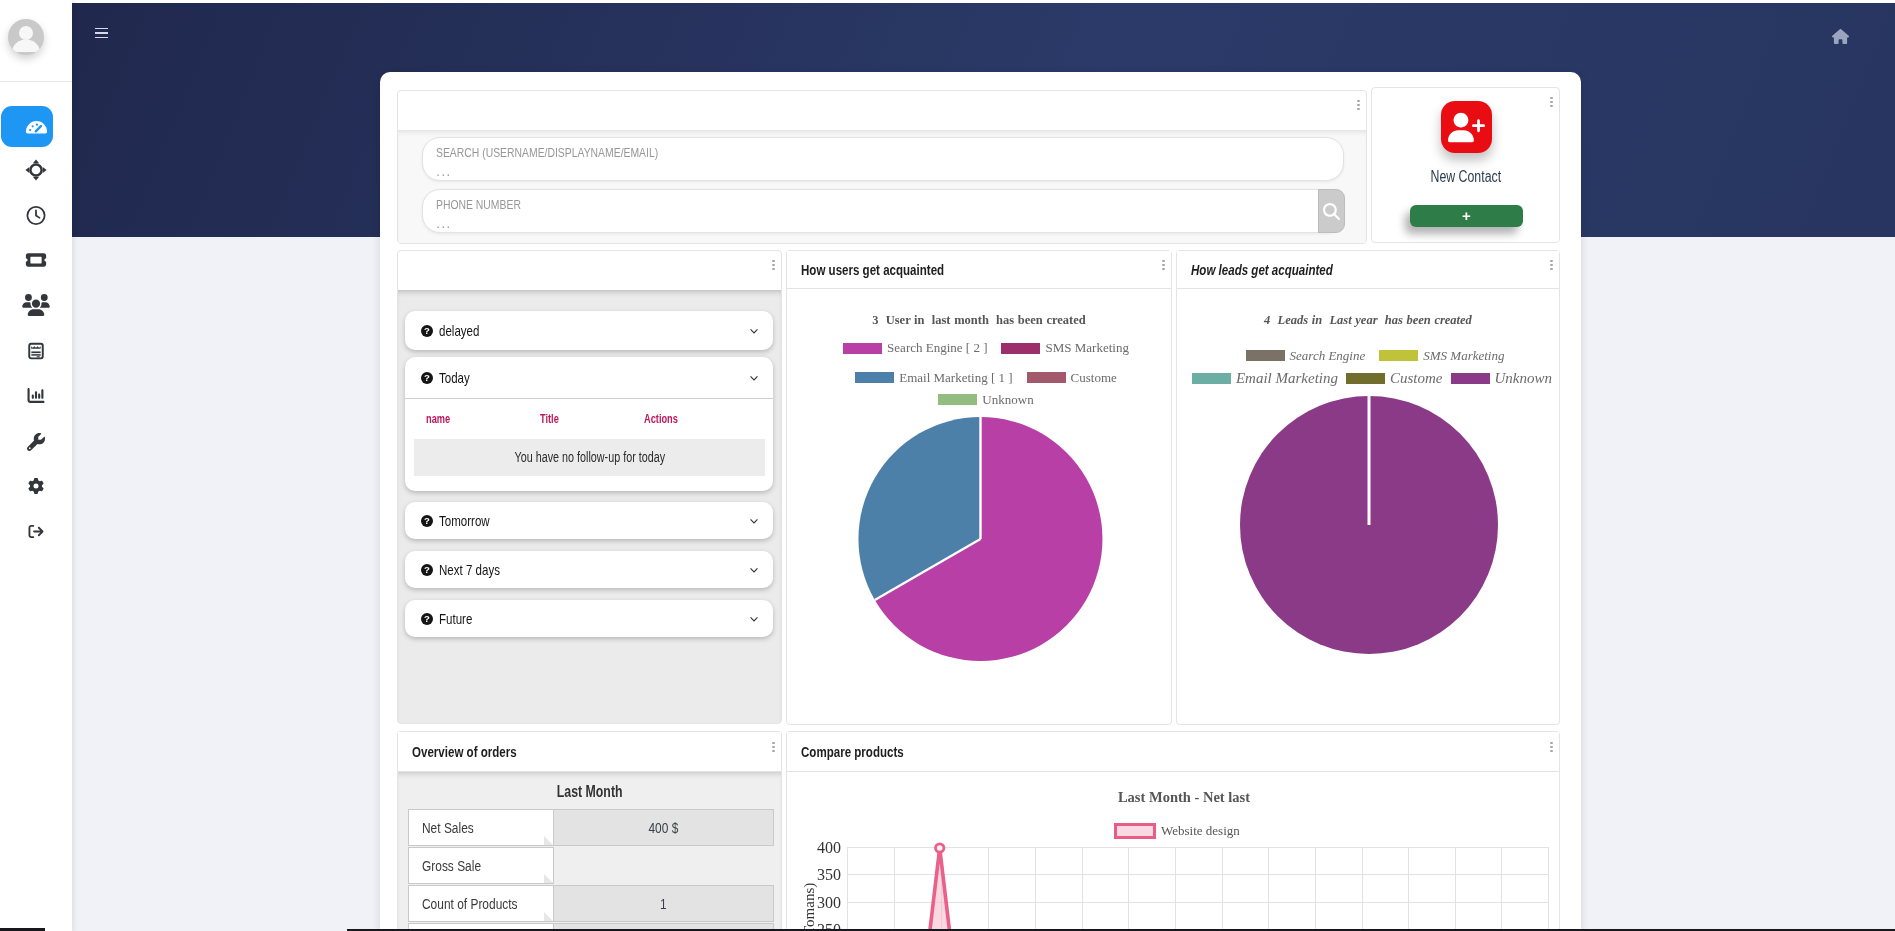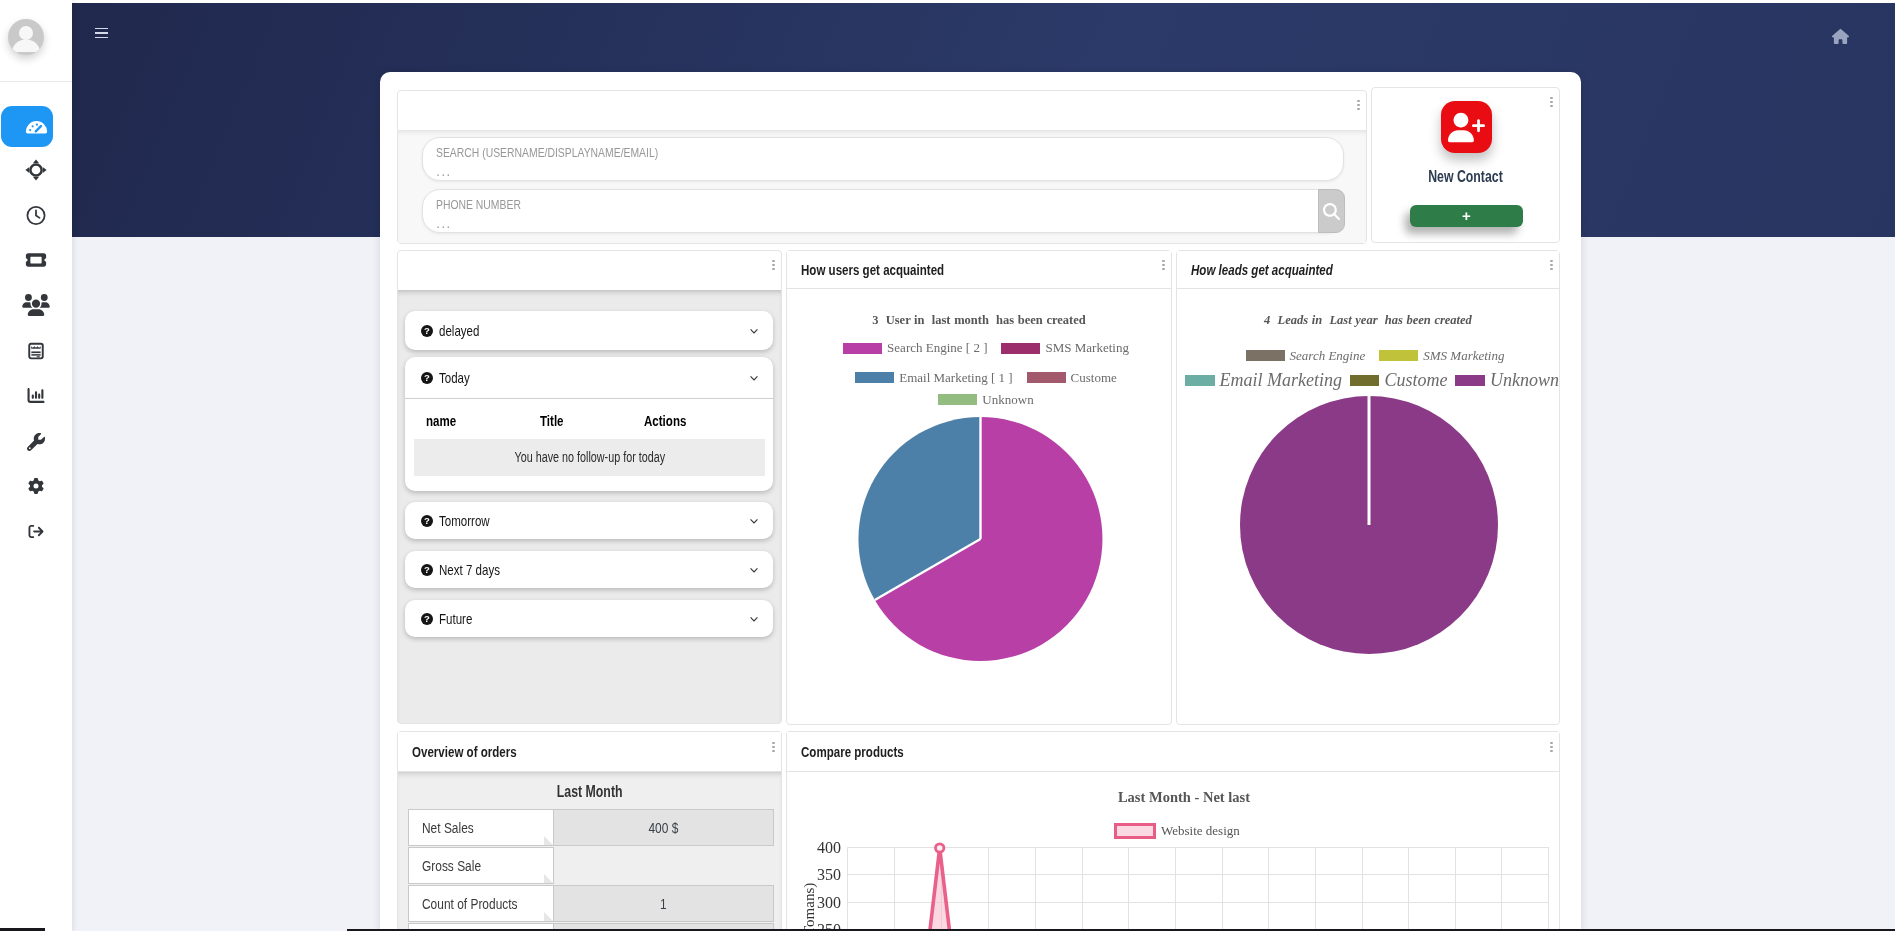--- a/index.html
+++ b/index.html
@@ -33,40 +33,40 @@
   .qinput { position:absolute; left:24px; width:922px; height:44px; background:#fff;
     border:1px solid #e2e2e2; border-radius:18px; box-shadow:0 1px 3px rgba(0,0,0,0.07); }
   .qlabel { position:absolute; left:13px; top:7px; font-size:13.5px; color:#979797; }
   .qdots  { position:absolute; left:13px; top:24px; font-size:15px; color:#a4a4a4; letter-spacing:1px;}
   #qbtn { position:absolute; left:920px; top:59px; width:27px; height:44px; background:#cbcbcb;
     border:1px solid #bdbdbd; border-radius:0 9px 9px 0; }
   
   #redTile { position:absolute; left:69px; top:13px; width:51px; height:52px; border-radius:14px;
     background:#e90d13; box-shadow:0 7px 12px rgba(0,0,0,0.25); }
   #ncText { position:absolute; left:0; top:80px; width:100%; text-align:center;
-    font-size:16px; font-weight:700; color:#2c3c50; }
+    font-size:16px; font-weight:400; color:#2c3c50; }
   #ncBtn { position:absolute; left:38px; top:117px; width:113px; height:22px; background:#2e7d49;
     border-radius:6px; box-shadow:-5px 7px 9px rgba(0,0,0,0.3); color:#fff; text-align:center;
     font-size:15px; font-weight:700; line-height:21px; }
   
   #fubody { position:absolute; left:0; top:39px; right:0; bottom:0; background:#ebebeb;
     box-shadow:inset 0 5px 6px -4px rgba(0,0,0,0.25); }
   .acc { position:absolute; left:7px; width:368px; background:#fff; border-radius:10px;
     box-shadow:0 2px 5px rgba(0,0,0,0.22); }
   .accrow { position:relative; height:39px; display:flex; align-items:center; padding-left:16px; }
   .qm { width:12px; height:12px; border-radius:50%; background:#151515; color:#fff; font-size:9.5px;
     font-weight:700; text-align:center; line-height:12px; display:inline-block; margin-right:6px; }
   .acclbl { font-size:15px; color:#161616; }
   .chev { position:absolute; right:14px; top:50%; margin-top:-5px; width:10px; height:10px; }
   
   .ctitle { position:absolute; width:100%; text-align:center; font-family:"Liberation Serif",serif;
     font-weight:700; font-size:12.5px; color:#565656; word-spacing:0.5px; }
   .lgrow { position:absolute; width:100%; display:flex; justify-content:center; align-items:center; white-space:nowrap;
     font-family:"Liberation Serif",serif; font-size:13px; color:#6b6b6b; }
-  .lgrow.tight { font-size:18px; }
+  .lgrow.tight { font-size:15px; }
   .lgrow.tight .sw { margin:0 5px 0 8px; }
   .sw { display:inline-block; width:39px; height:11px; margin:0 5px 0 14px; }
   
   #ovbody { position:absolute; left:0; top:40px; right:0; bottom:0; background:#efefef;
     box-shadow:inset 0 5px 6px -4px rgba(0,0,0,0.2); }
   .trowL { position:absolute; left:10px; width:146px; height:37px; background:#fff;
     border:1px solid #c9c9c9; font-size:15.5px; color:#3a3a3a; line-height:36px; padding-left:13px; }
   .trowR { position:absolute; left:156px; width:220px; height:37px; background:#e3e3e3;
     border:1px solid #c9c9c9; border-left:none; font-size:15.5px; color:#3a4049; line-height:36px; text-align:center; }
   .fold2 { position:absolute; right:0; bottom:0; width:0; height:0;
@@ -147,21 +147,21 @@
         </div>
     </div>
     <div class="acc" style="top:67px;height:134px;">
       <div class="accrow" style="height:42px;border-bottom:1px solid #cfcfcf;">
           <span class="qm">?</span>
           <span class="acclbl nx">Today</span>
         <svg class="chev" viewBox="0 0 16 16">
             <path d="M2.5 5.5l5.5 5.5 5.5-5.5" fill="none" stroke="#333" stroke-width="1.8"></path>
           </svg>
         </div>
-      <div style="position:relative;height:37px;font-size:15px;font-weight:700;color:#000000;">
+      <div style="position:relative;height:37px;font-size:12px;font-weight:700;color:#be185d;">
         <span class="nx" style="position:absolute;left:21px;top:13px;">name</span>
         <span class="nx" style="position:absolute;left:135px;top:13px;">Title</span>
         <span class="nx" style="position:absolute;left:239px;top:13px;">Actions</span>
       </div>
       <div style="position:absolute;left:9px;top:82px;width:351px;height:37px;background:#ececec;
         text-align:center;font-size:14px;color:#2b2b2b;line-height:36px;"><span class="nxc">You have no follow-up for today</span></div>
     </div>
     <div class="acc" style="top:212px;height:37px;">
       <div class="accrow" style="height:37px;">
           <span class="qm">?</span>

